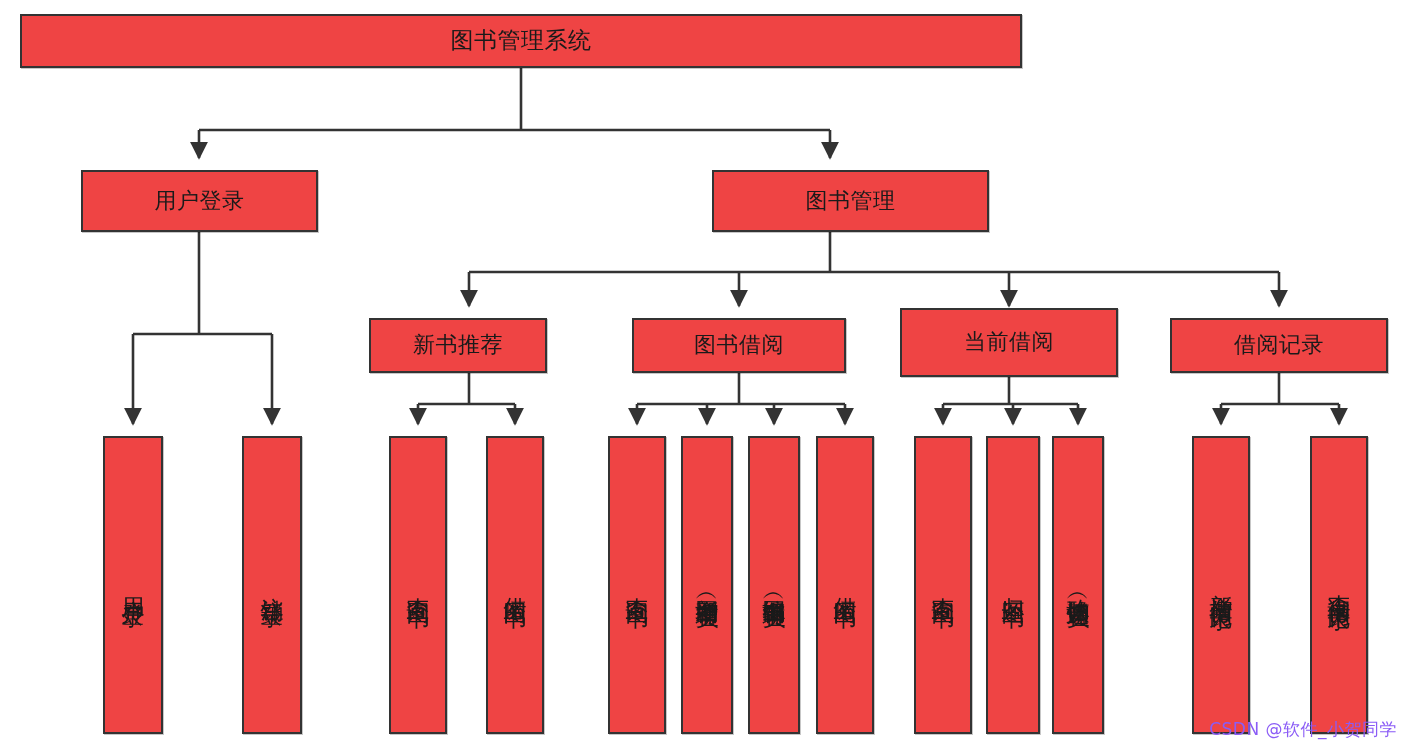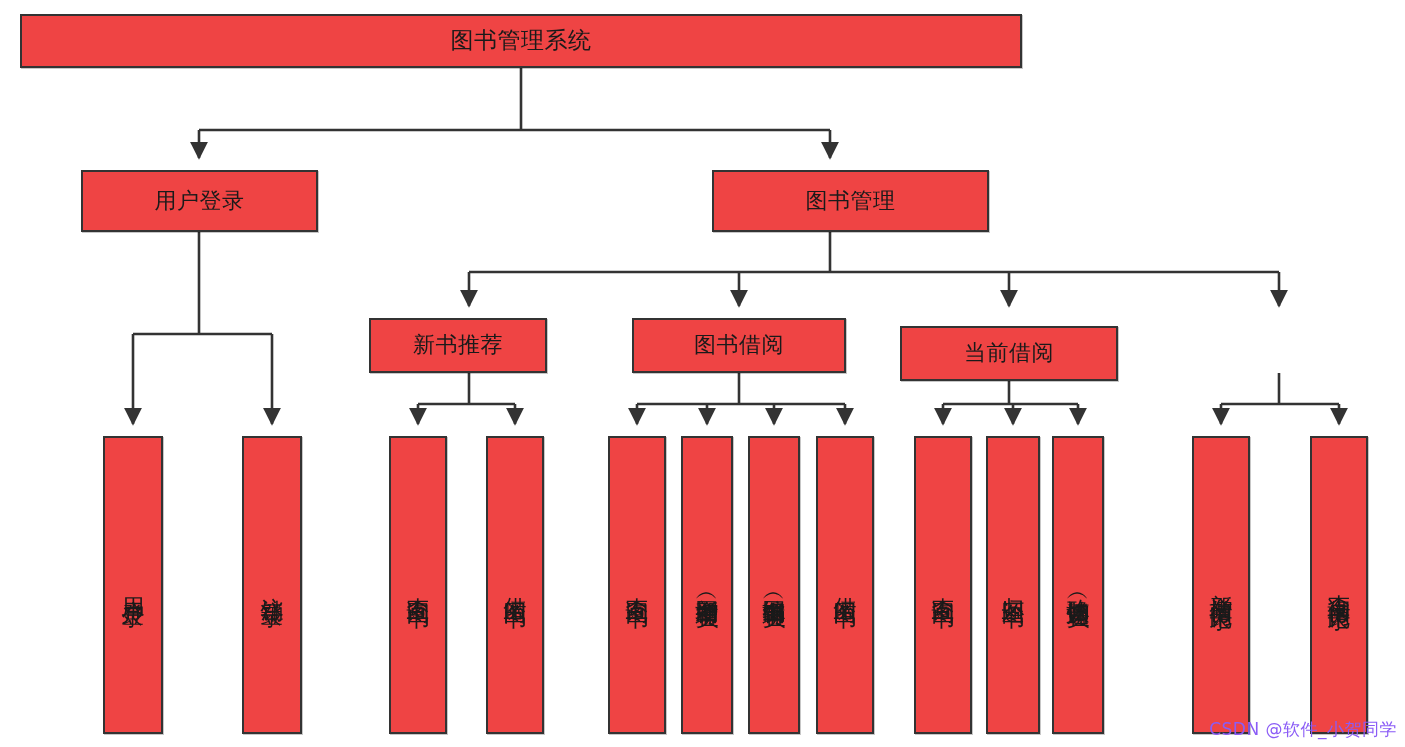--- a/index.html
+++ b/index.html
@@ -144,22 +144,25 @@
   <div class="node-box node-h" style="left:712px; top:170px; width:277px; height:62px;">
     <span class="node-label">图书管理</span>
   </div>
 
   <div class="node-box node-h" style="left:360px; top:318px; width:178px; height:55px;margin-left:9px;">
     <span class="node-label">新书推荐</span>
   </div>
   <div class="node-box node-h" style="left:632px; top:318px; width:214px; height:55px;">
     <span class="node-label">图书借阅</span>
   </div>
-  <div class="node-box node-h" style="left:900px; top:326px; width:218px; height:55px;">
+  <div class="node-box node-h" style="left:900px; top:308px; width:218px; height:69px;">
     <span class="node-label">当前借阅</span>
+  </div>
+  <div class="node-box node-h" style="left:1170px; top:318px; width:218px; height:55px;">
+    <span class="node-label">借阅记录</span>
   </div>
 
   <div class="node-box node-v" style="left:103px; top:436px; width:60px; height:298px;">
     <span class="node-label">用户登录</span>
   </div>
   <div class="node-box node-v" style="left:242px; top:436px; width:60px; height:298px;">
     <span class="node-label">注销登录</span>
   </div>
 
   <div class="node-box node-v" style="left:389px; top:436px; width:58px; height:298px;">

